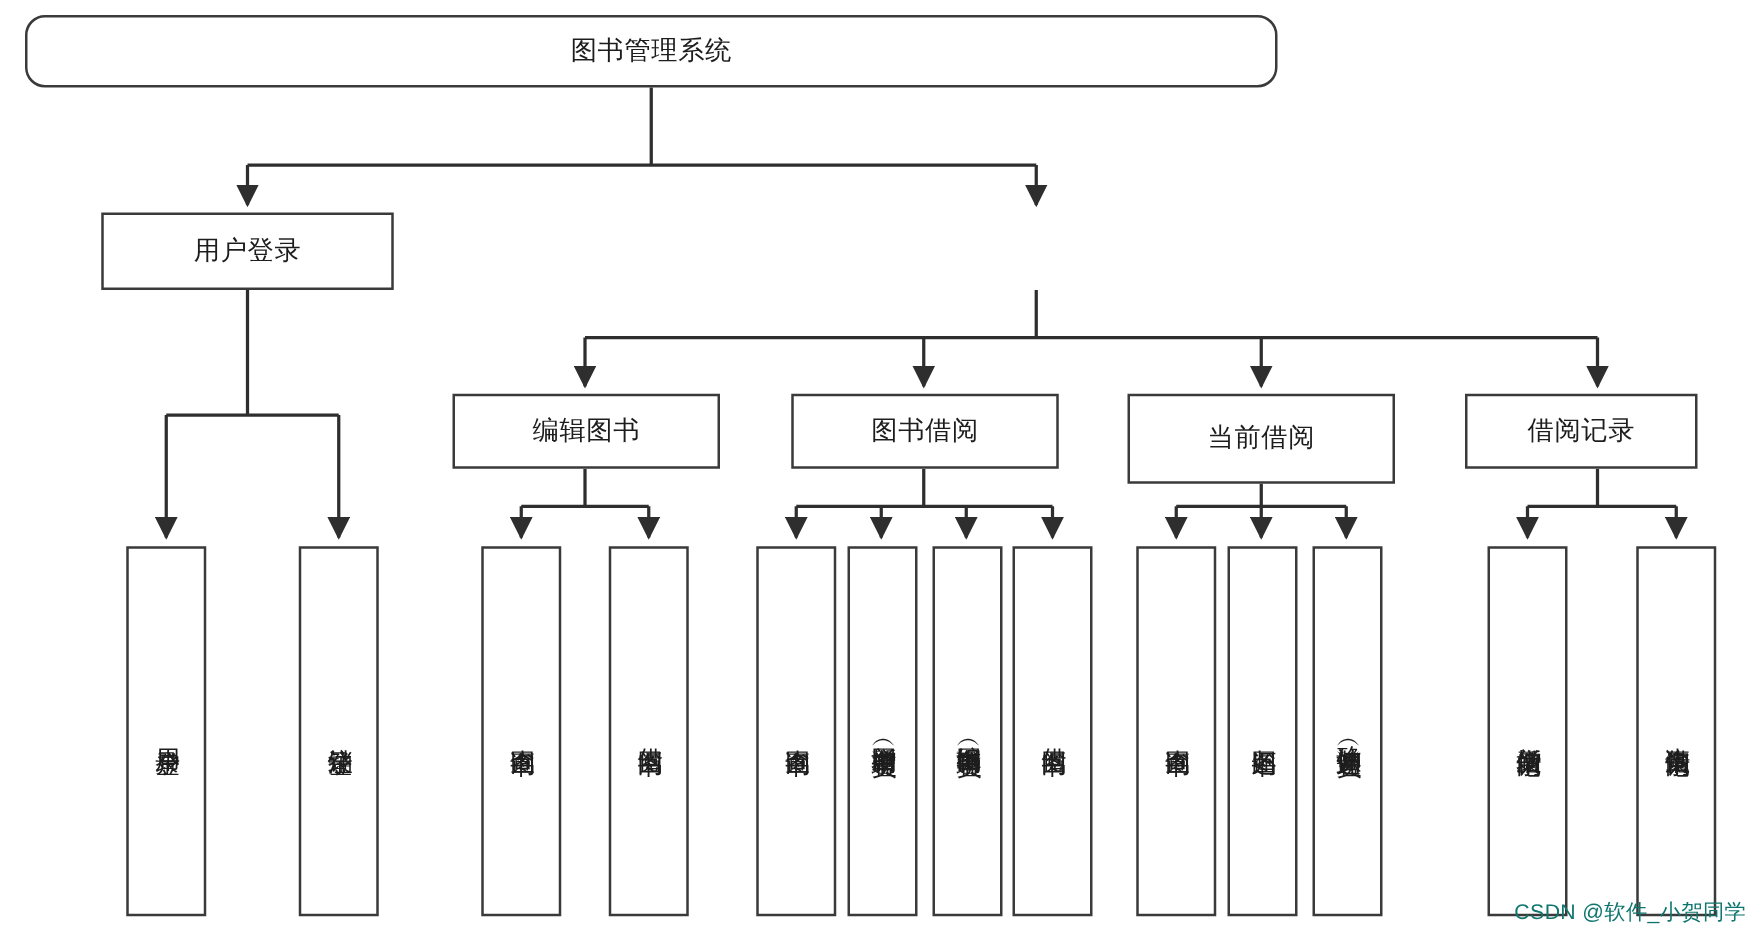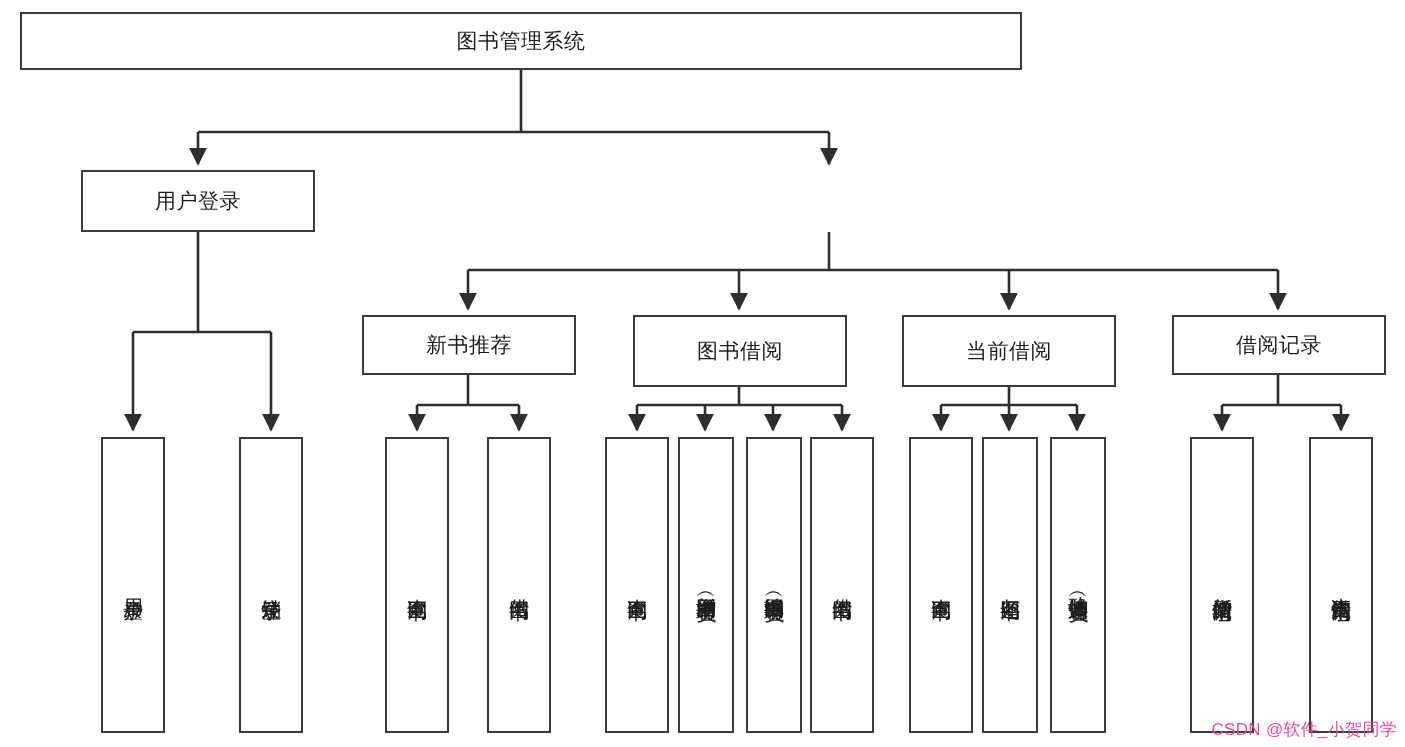--- a/index.html
+++ b/index.html
@@ -57,21 +57,21 @@
     line-height: 1.18;
     letter-spacing: 1px;
     white-space: nowrap;
     text-align: center;
   }
   #watermark {
     position: absolute;
     right: 8px;
     bottom: 6px;
     font-size: 17px;
-    color: #ec4899;
+    color: #0f766e;
     white-space: nowrap;
     letter-spacing: 0.3px;
   }
 </style>
 </head>
 <body>
 
 <div id="diagram-root">
 
   <svg id="edge-layer" viewBox="0 0 1405 747" width="1405" height="747" xmlns="http://www.w3.org/2000/svg">
@@ -117,42 +117,42 @@
       <path d="M 1009 405 L 1009 430" marker-end="url(#arrow)"></path>
       <path d="M 1077 405 L 1077 430" marker-end="url(#arrow)"></path>
 
       <path d="M 1278 375 L 1278 405"></path>
       <path d="M 1222 405 L 1341 405"></path>
       <path d="M 1222 405 L 1222 430" marker-end="url(#arrow)"></path>
       <path d="M 1341 405 L 1341 430" marker-end="url(#arrow)"></path>
     </g>
   </svg>
 
-  <div class="node level-0" style="left:20px; top:12px; width:1002px; height:58px;">
+  <div class="node level-0" style="left:20px; top:12px; width:1002px; height:58px;border-radius:16px;">
     <span class="node-label">图书管理系统</span>
   </div>
 
   <div class="node" style="left:81px; top:170px; width:234px; height:62px;">
     <span class="node-label">用户登录</span>
   </div>
 
 
   <div class="node" style="left:362px; top:315px; width:214px; height:60px;">
-    <span class="node-label">新书推荐</span>
-  </div>
-
-  <div class="node" style="left:633px; top:315px; width:214px; height:72px;">
+    <span class="node-label">编辑图书</span>
+  </div>
+
+  <div class="node" style="left:633px; top:315px; width:214px; height:60px;">
     <span class="node-label">图书借阅</span>
   </div>
 
   <div class="node" style="left:902px; top:315px; width:214px; height:72px;">
     <span class="node-label">当前借阅</span>
   </div>
 
-  <div class="node" style="left:1172px; top:315px; width:214px; height:60px;">
+  <div class="node" style="left:1172px; top:315px; width:186px; height:60px;">
     <span class="node-label">借阅记录</span>
   </div>
 
   <div class="node leaf" style="left:101px; top:437px; width:64px; height:296px;">
     <span class="node-label">用户登录</span>
   </div>
 
   <div class="node leaf" style="left:239px; top:437px; width:64px; height:296px;">
     <span class="node-label">注销登录</span>
   </div>

